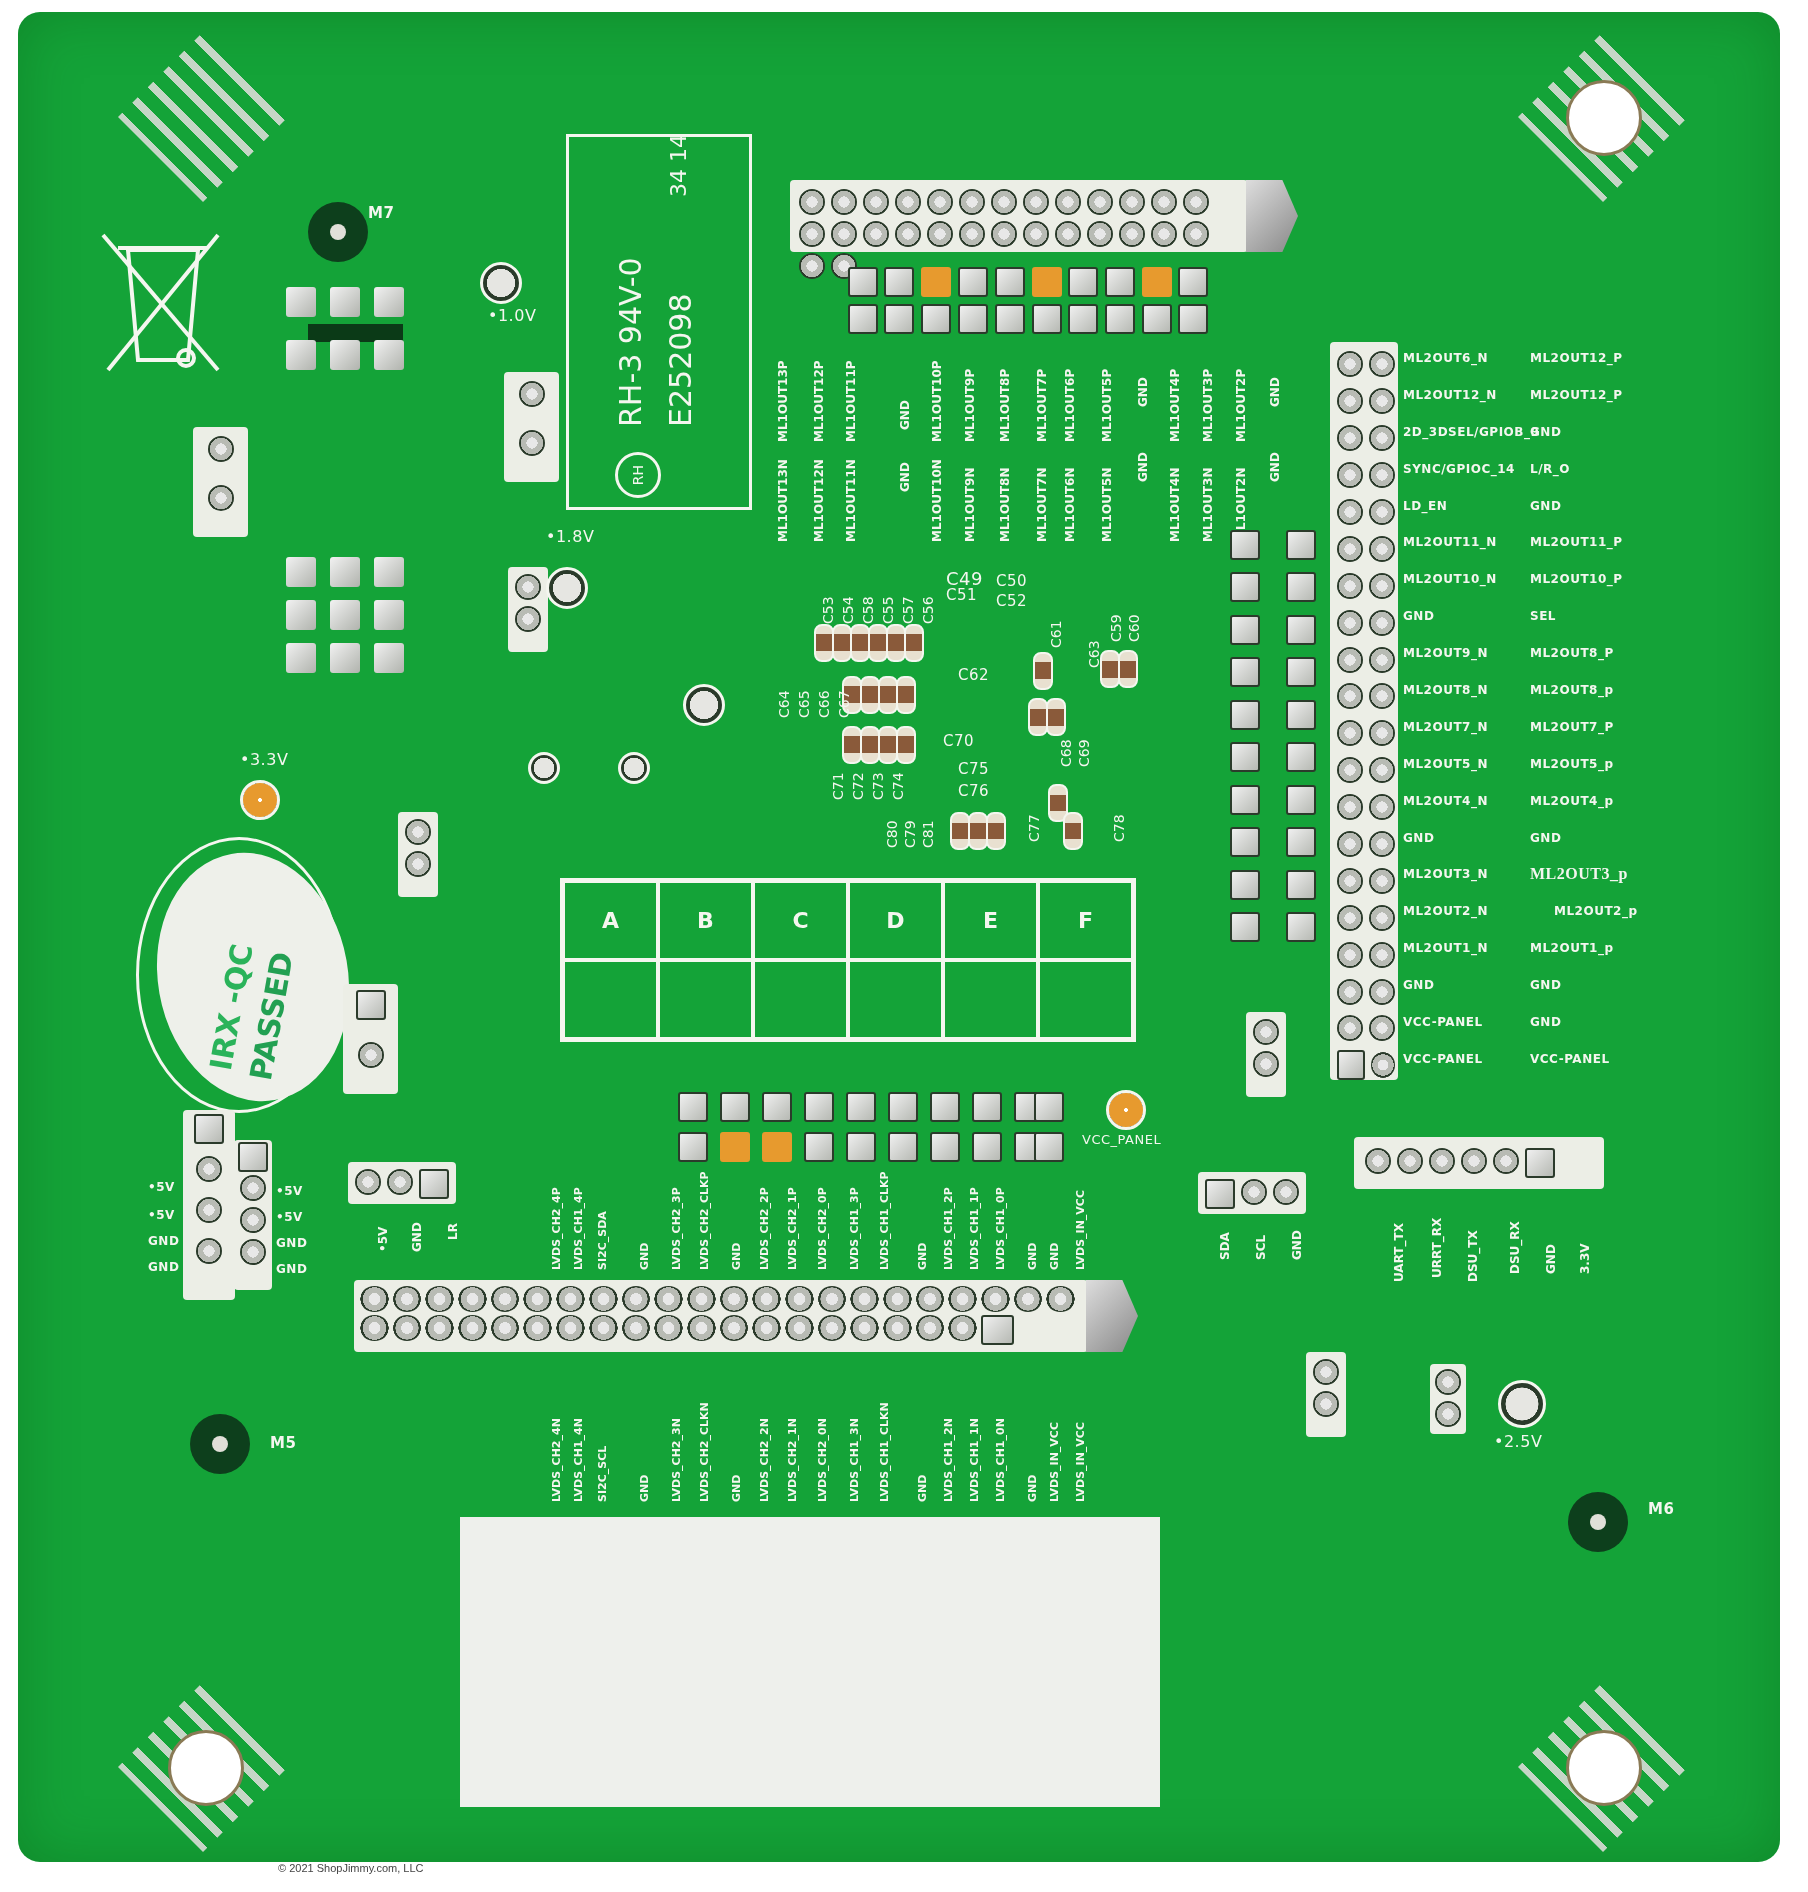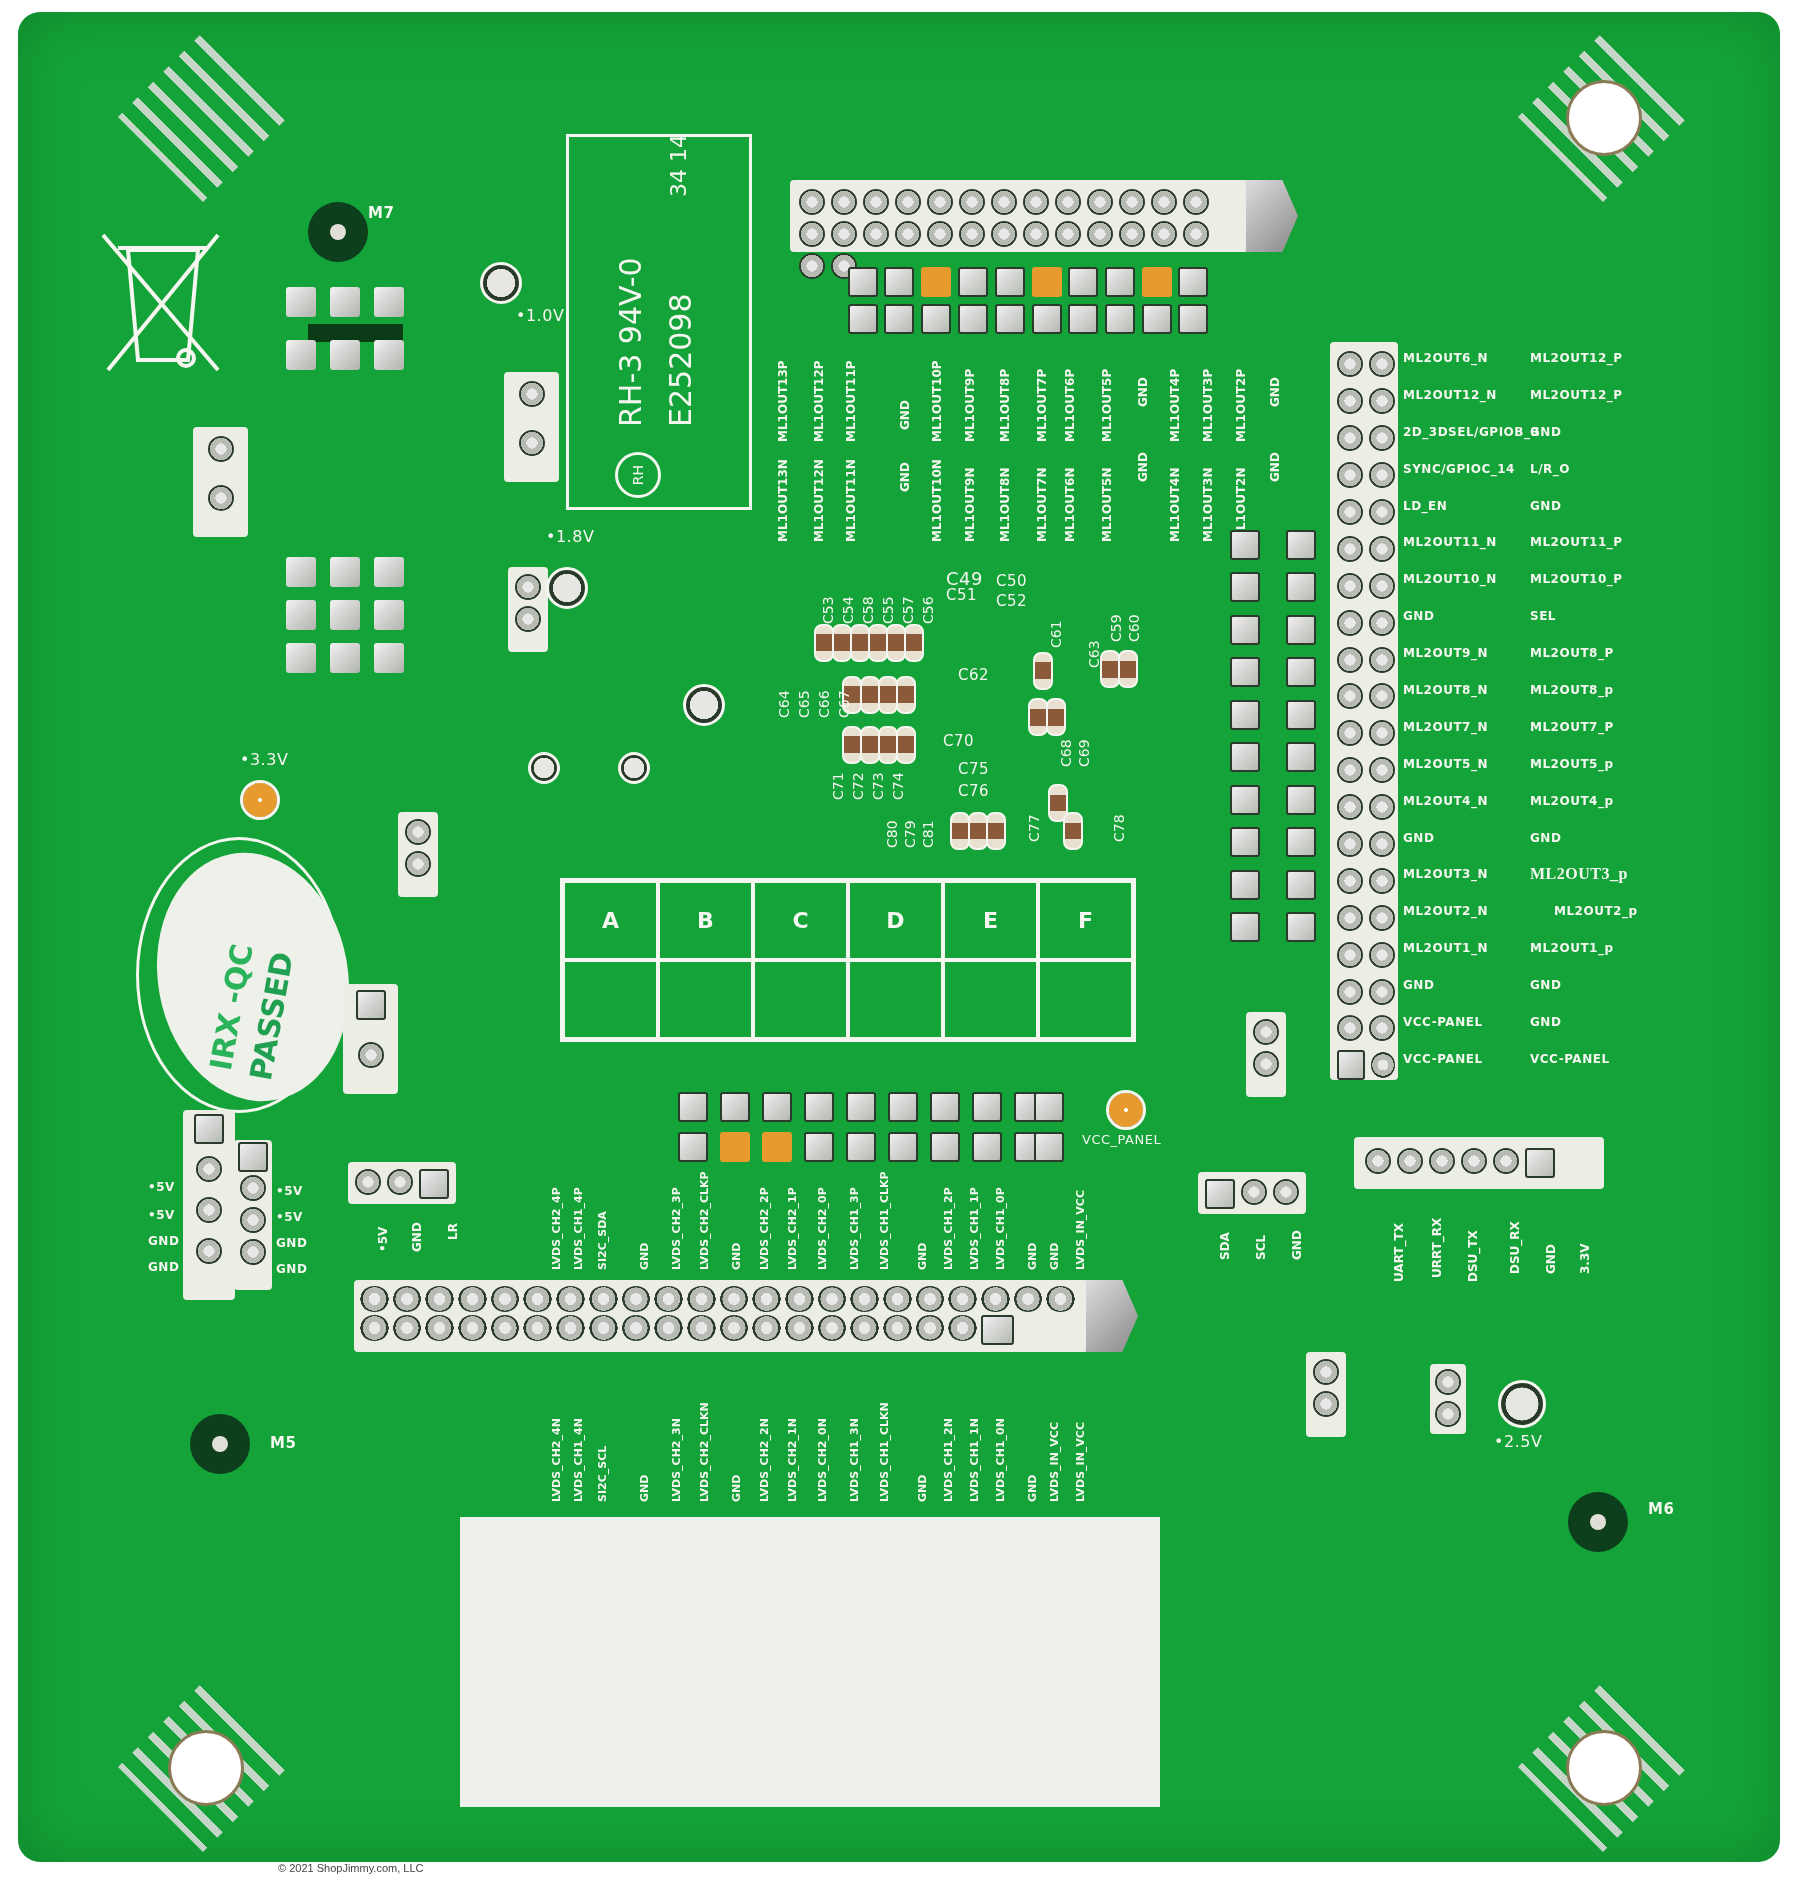--- a/index.html
+++ b/index.html
@@ -52,21 +52,21 @@
       <line x1="5" y1="5" x2="120" y2="140"></line>
       <line x1="120" y1="5" x2="10" y2="140"></line>
       <circle cx="88" cy="128" r="8"></circle>
     </g>
   </svg>
 
   <div class="mount" style="left:290px;top:190px;"></div>
   <div class="silk" style="left:350px;top:192px;font-size:15px;">M7</div>
 
   <div class="tp" style="left:462px;top:250px;width:36px;height:36px;"></div>
-  <div class="silk" style="left:470px;top:294px;font-size:16px;font-weight:normal;margin-left:28px;">•1.0V</div>
+  <div class="silk" style="left:470px;top:294px;font-size:16px;font-weight:normal;">•1.0V</div>
 
   <div class="pad" style="left:268px;top:275px;"></div>
   <div class="pad" style="left:312px;top:275px;"></div>
   <div class="pad" style="left:356px;top:275px;"></div>
   <div class="trace" style="left:290px;top:312px;width:95px;height:18px;background:#0b3a17;"></div>
   <div class="pad" style="left:268px;top:328px;"></div>
   <div class="pad" style="left:312px;top:328px;"></div>
   <div class="pad" style="left:356px;top:328px;"></div>
 
   <div class="header" style="left:175px;top:415px;width:55px;height:110px;flex-direction:column;align-items:center;">

